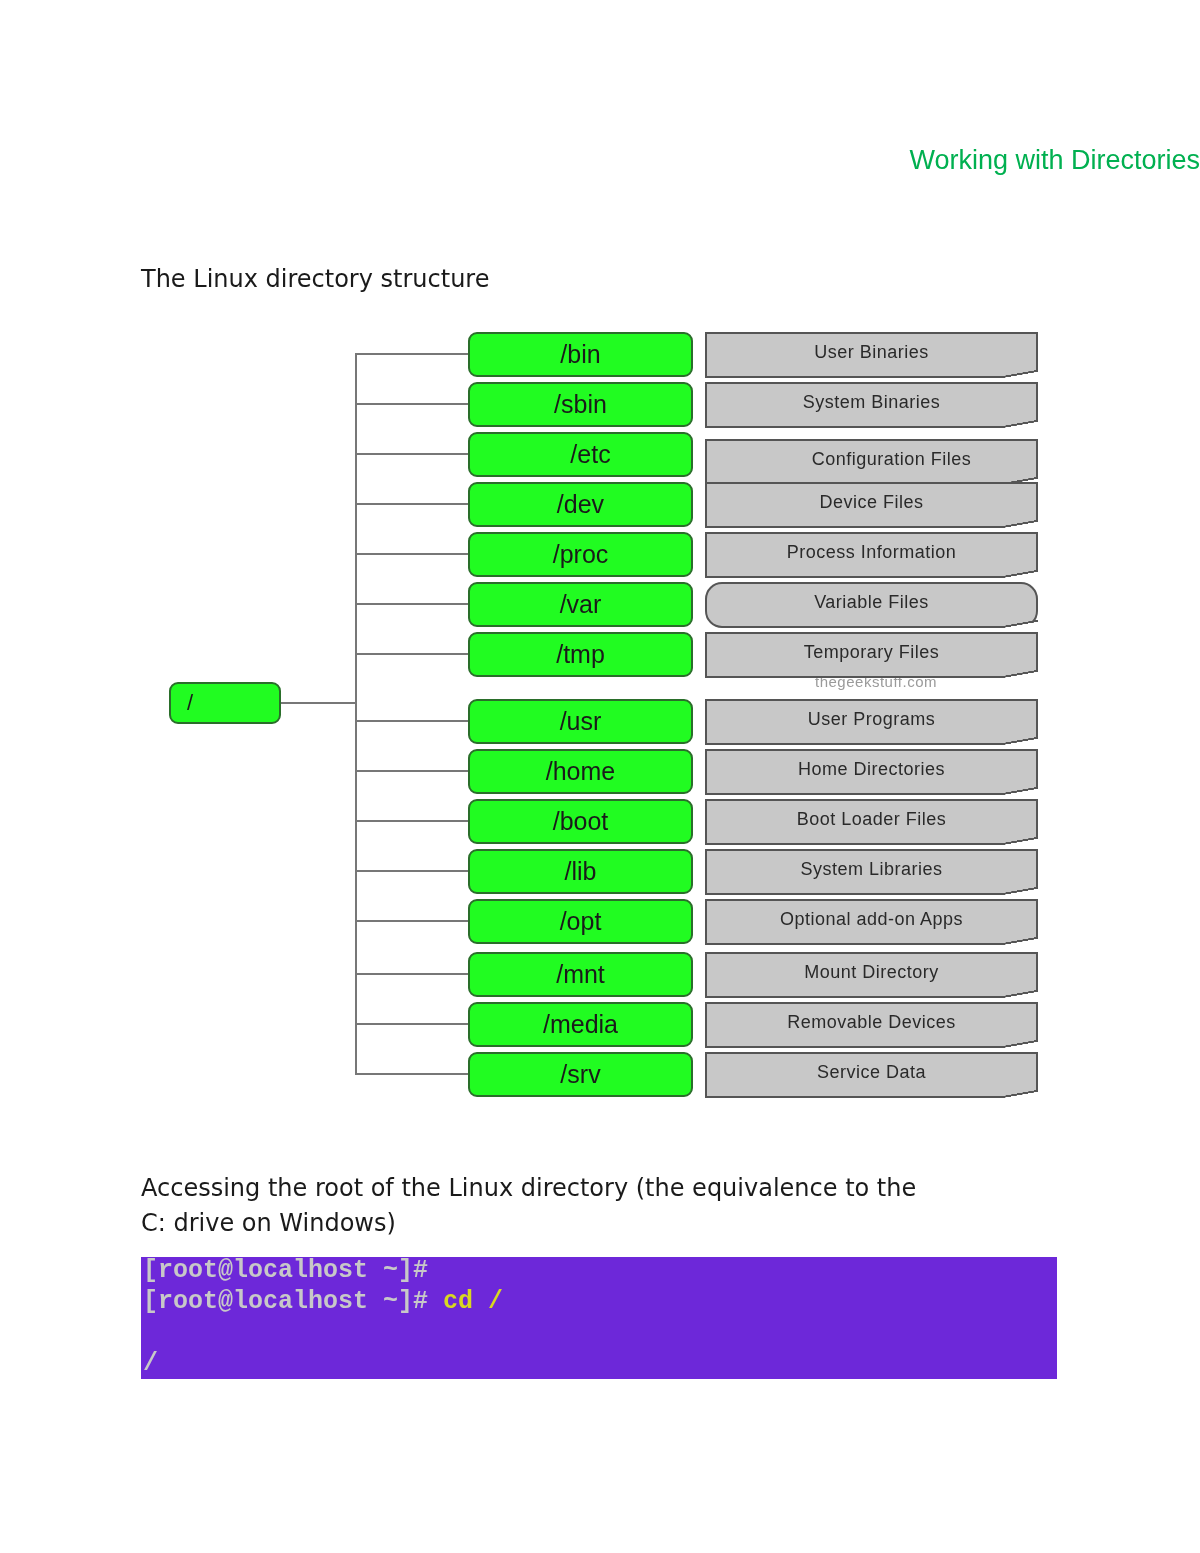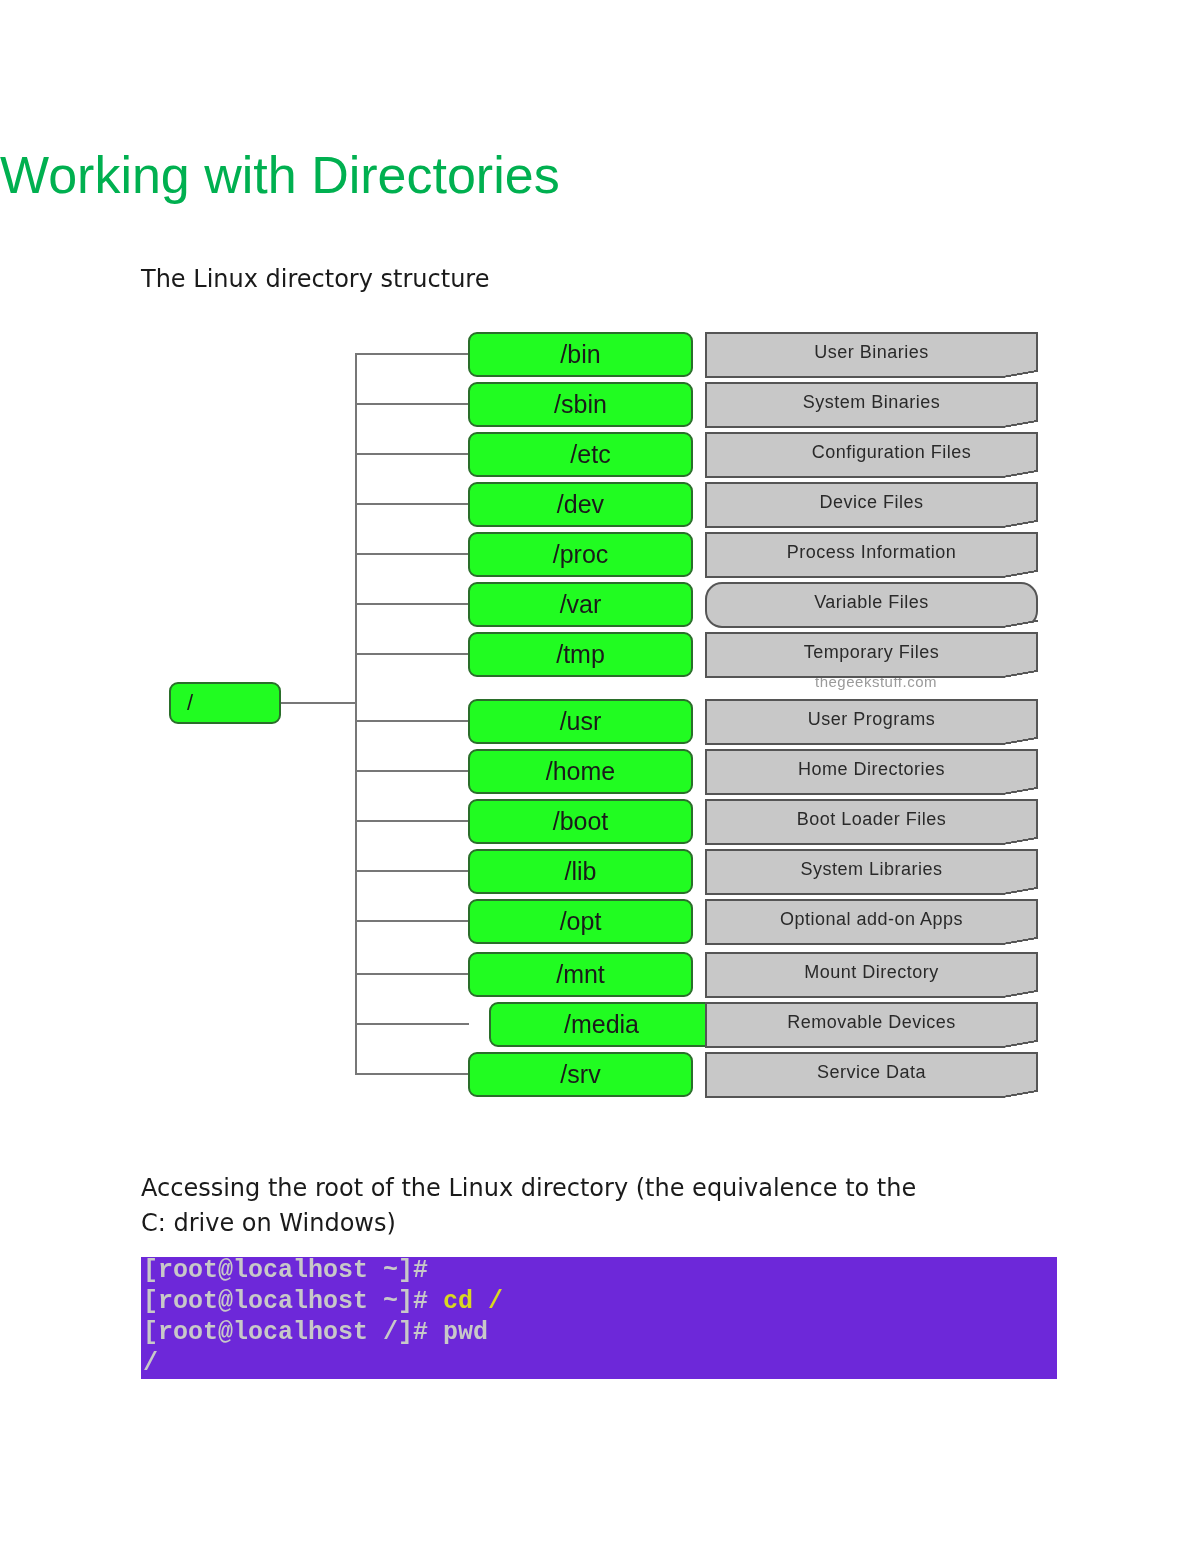--- a/index.html
+++ b/index.html
@@ -1,17 +1,17 @@
 <!DOCTYPE html>
 <html><head>
 <meta charset="utf-8">
 <style>
   html, body { margin:0; padding:0; background:#ffffff; }
   body { width:1200px; height:1553px; position:relative; overflow:hidden; font-family:"DejaVu Sans", sans-serif; }
-  .title { position:absolute; left:0; width:1200px; top:145px; text-align:left; color:#00b050; font-family:"Liberation Sans", sans-serif; font-size:52px; }
+  .title { position:absolute; left:0; width:1200px; top:145px; text-align:right; color:#00b050; font-family:"Liberation Sans", sans-serif; font-size:27px; }
   .para { position:absolute; left:141px; color:#1a1a1a; font-family:"DejaVu Sans", sans-serif; font-size:24px; line-height:35px; }
   .diagram { position:absolute; left:141px; top:315px; width:900px; height:790px; }
   .root-box { position:absolute; left:28px; top:367px; width:112px; height:42px; background:#21fc21; border:2px solid #2a6e2a; border-radius:9px; box-sizing:border-box; font-family:"Liberation Sans", sans-serif; font-size:22px; color:#1a1a1a; padding-left:16px; line-height:38px; }
   .vline { position:absolute; left:214px; top:38px; width:2px; height:722px; background:#777; }
   .rootline { position:absolute; left:140px; top:387px; width:76px; height:2px; background:#777; }
   .hline { position:absolute; left:214px; width:114px; height:2px; background:#777; }
   .dir-box { position:absolute; left:327px; width:225px; height:45px; background:#21fc21; border:2px solid #2a6e2a; border-radius:9px; box-sizing:border-box; text-align:center; font-family:"Liberation Sans", sans-serif; font-size:25px; color:#1a1a1a; line-height:41px; }
   .desc-box { position:absolute; left:564px; width:333px; height:46px; background:#c8c8c8; border:2px solid #555; box-sizing:border-box; text-align:center; font-family:"Liberation Sans", sans-serif; font-size:18px; color:#2a2a2a; line-height:36px; letter-spacing:0.5px; }
   .desc-box::after { content:""; position:absolute; right:-2px; bottom:-2px; width:40px; height:8px; background:linear-gradient(170deg, transparent 45%, #555 46%, #555 58%, #fff 59%); }
   .watermark { position:absolute; left:590px; top:358px; width:290px; text-align:center; font-family:"Liberation Sans", sans-serif; font-size:15px; color:#9a9a9a; letter-spacing:0.5px; }
@@ -33,21 +33,21 @@
   <div class="watermark">thegeekstuff.com</div>
   <div id="rows">
       <div class="hline" style="top: 38px;"></div>
       <div class="dir-box" style="top: 17px;">/bin</div>
       <div class="desc-box" style="top: 17px;">User Binaries</div>
       <div class="hline" style="top: 88px;"></div>
       <div class="dir-box" style="top: 67px;">/sbin</div>
       <div class="desc-box" style="top: 67px;">System Binaries</div>
       <div class="hline" style="top: 138px;"></div>
       <div class="dir-box" style="top: 117px; padding-left: 20px;">/etc</div>
-      <div class="desc-box" style="top: 117px; padding-left: 40px;">Configuration Files</div>
+      <div class="desc-box" style="top: 124px; padding-left: 40px;">Configuration Files</div>
       <div class="hline" style="top: 188px;"></div>
       <div class="dir-box" style="top: 167px;">/dev</div>
       <div class="desc-box" style="top: 167px;">Device Files</div>
       <div class="hline" style="top: 238px;"></div>
       <div class="dir-box" style="top: 217px;">/proc</div>
       <div class="desc-box" style="top: 217px;">Process Information</div>
       <div class="hline" style="top: 288px;"></div>
       <div class="dir-box" style="top: 267px;">/var</div>
       <div class="desc-box" style="top: 267px; border-radius: 17px;">Variable Files</div>
       <div class="hline" style="top: 338px;"></div>
@@ -65,29 +65,28 @@
       <div class="hline" style="top: 555px;"></div>
       <div class="dir-box" style="top: 534px;">/lib</div>
       <div class="desc-box" style="top: 534px;">System Libraries</div>
       <div class="hline" style="top: 605px;"></div>
       <div class="dir-box" style="top: 584px;">/opt</div>
       <div class="desc-box" style="top: 584px;">Optional add-on Apps</div>
       <div class="hline" style="top: 658px;"></div>
       <div class="dir-box" style="top: 637px;">/mnt</div>
       <div class="desc-box" style="top: 637px;">Mount Directory</div>
       <div class="hline" style="top: 708px;"></div>
-      <div class="dir-box" style="top: 687px; margin-left: 21px;">/media</div>
+      <div class="dir-box" style="top: 687px;">/media</div>
       <div class="desc-box" style="top: 687px;">Removable Devices</div>
       <div class="hline" style="top: 758px;"></div>
       <div class="dir-box" style="top: 737px;">/srv</div>
       <div class="desc-box" style="top: 737px;">Service Data</div>
     </div>
 </div>
 
 <div class="para" style="top:1171px;">Accessing the root of the Linux directory (the equivalence to the</div>
 <div class="para" style="top:1206px;">C: drive on Windows)</div>
 
 <div class="terminal">
   <div class="term-line" style="top:-2px;"><span>[root@localhost ~]#</span></div>
   <div class="term-line" style="top:29px;"><span>[root@localhost ~]#</span> <span class="cmd-yellow">cd /</span></div>
-  <div class="term-line" style="top:60px;"><span>[root@localhost /]#</span> <span>pwd</span></div>
   <div class="term-line" style="top:91px;"><span>/</span></div>
 </div>
 
 </body></html>

